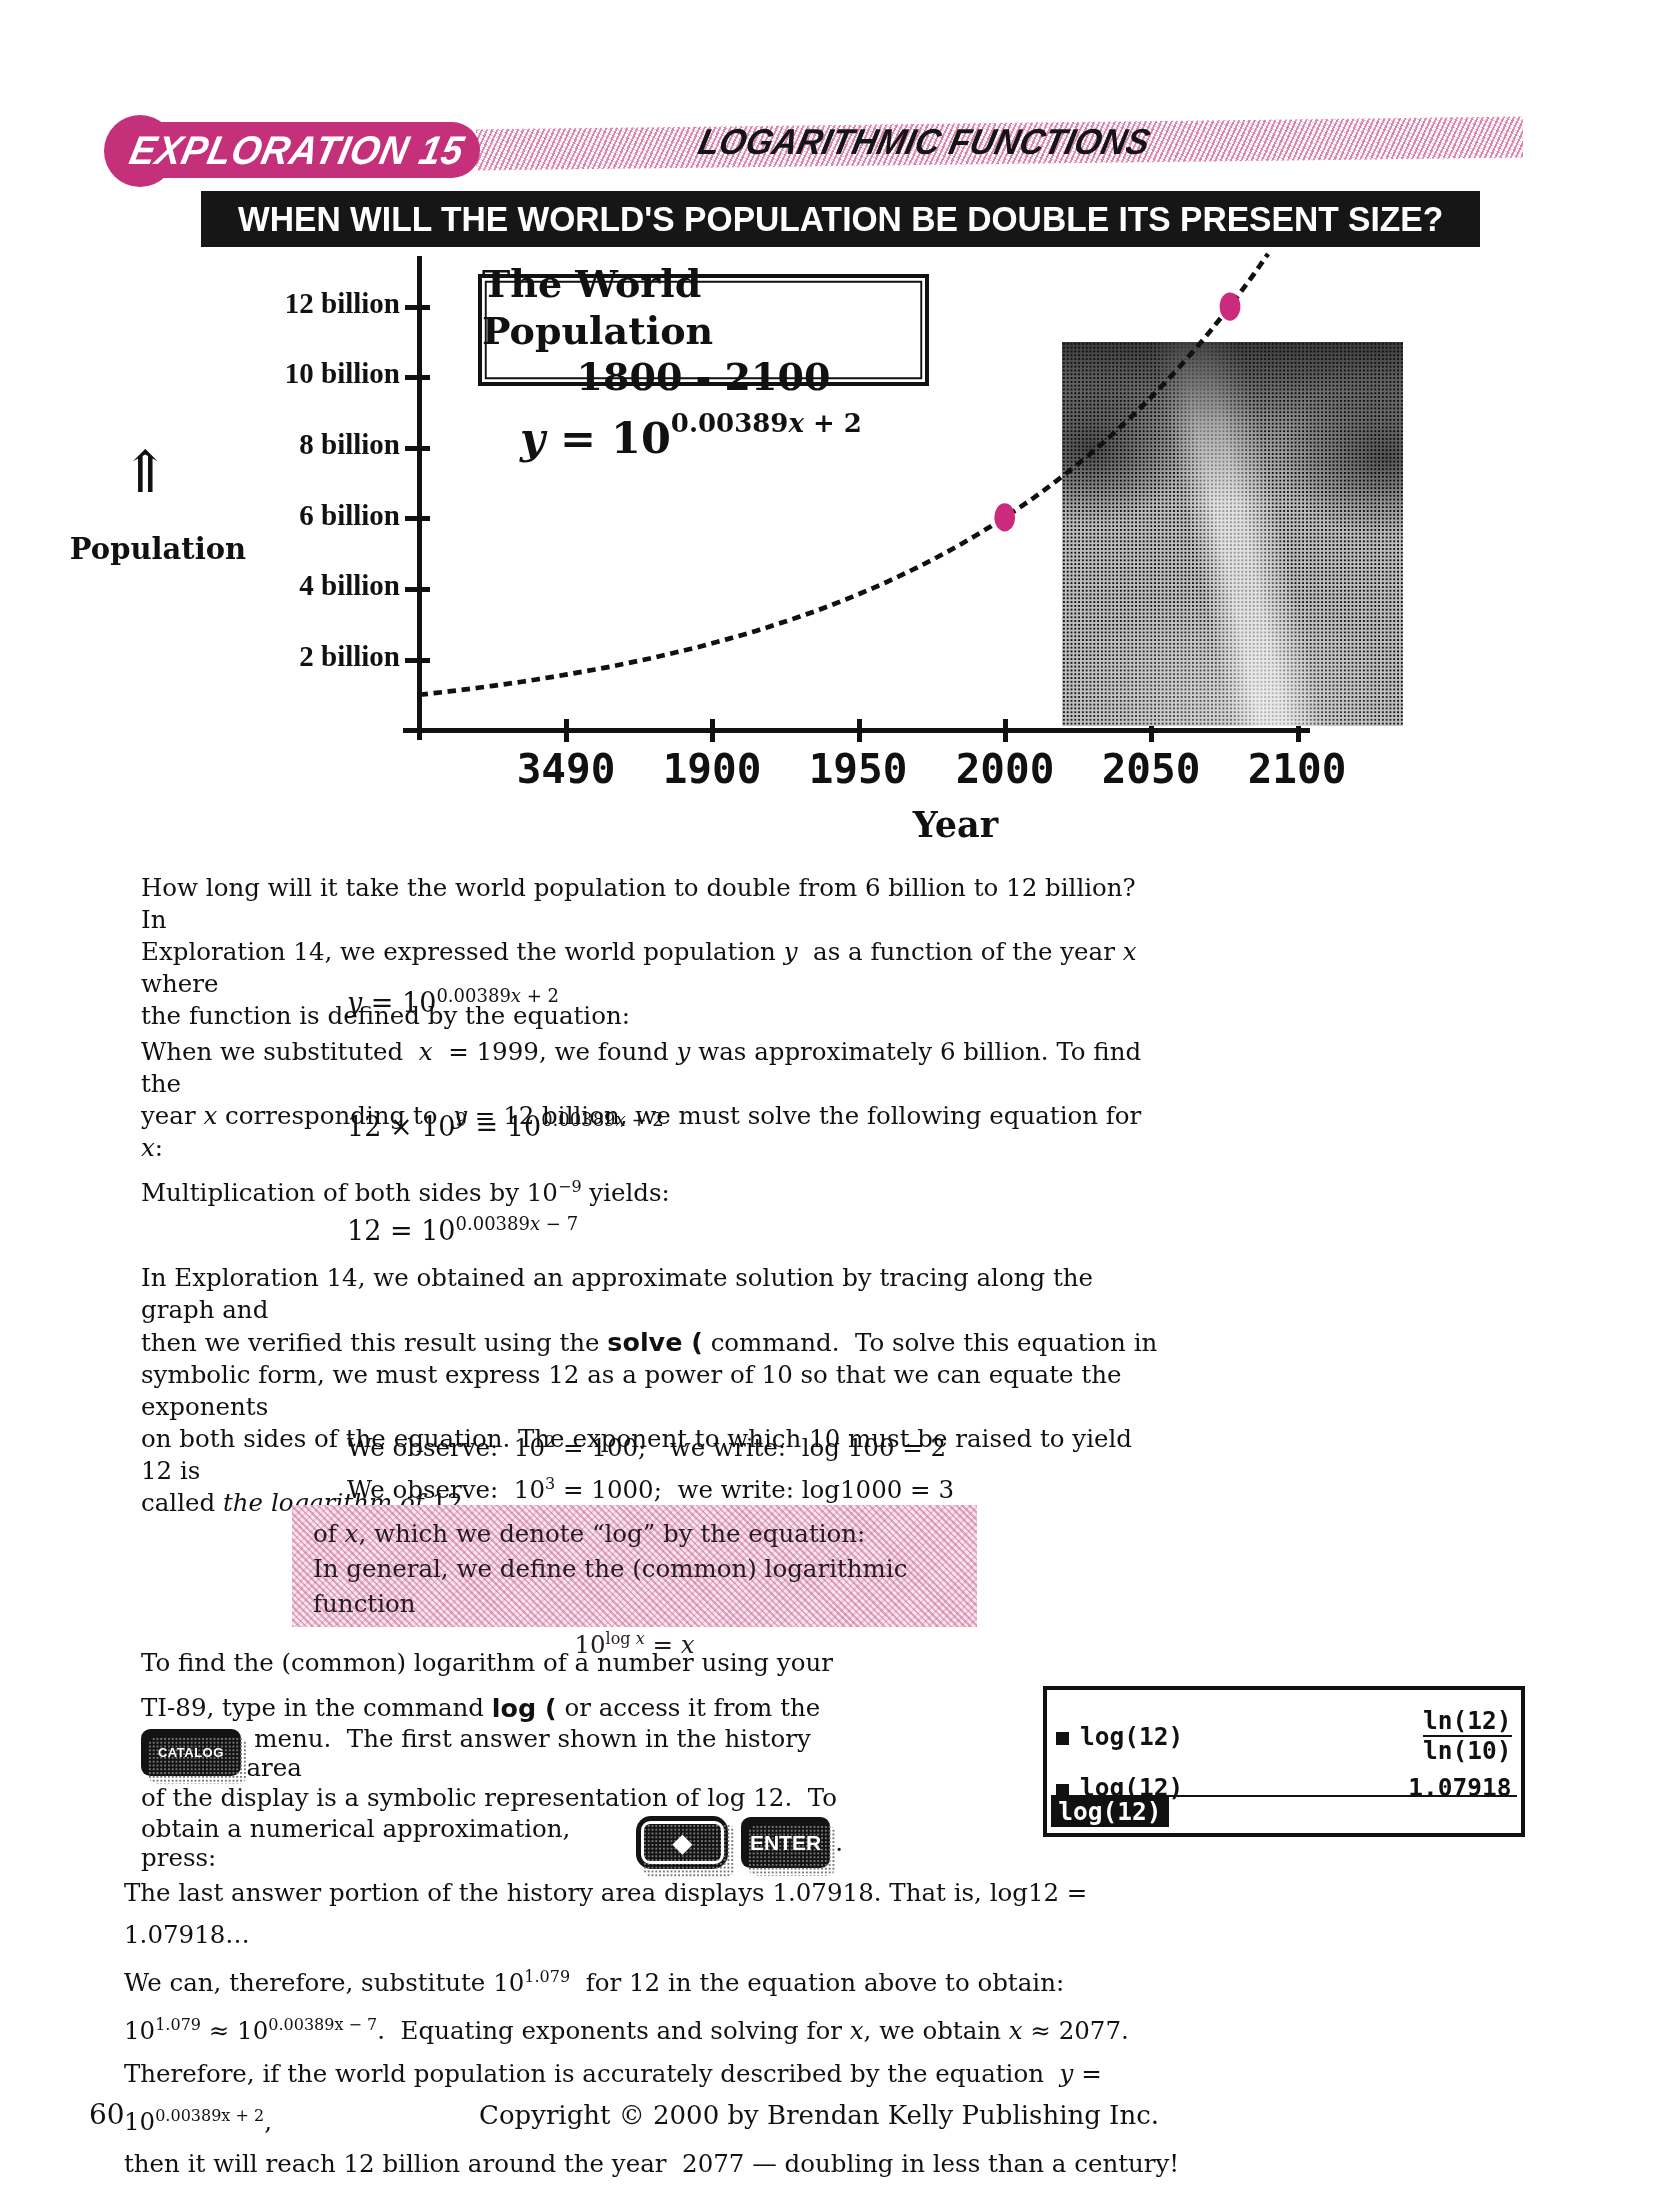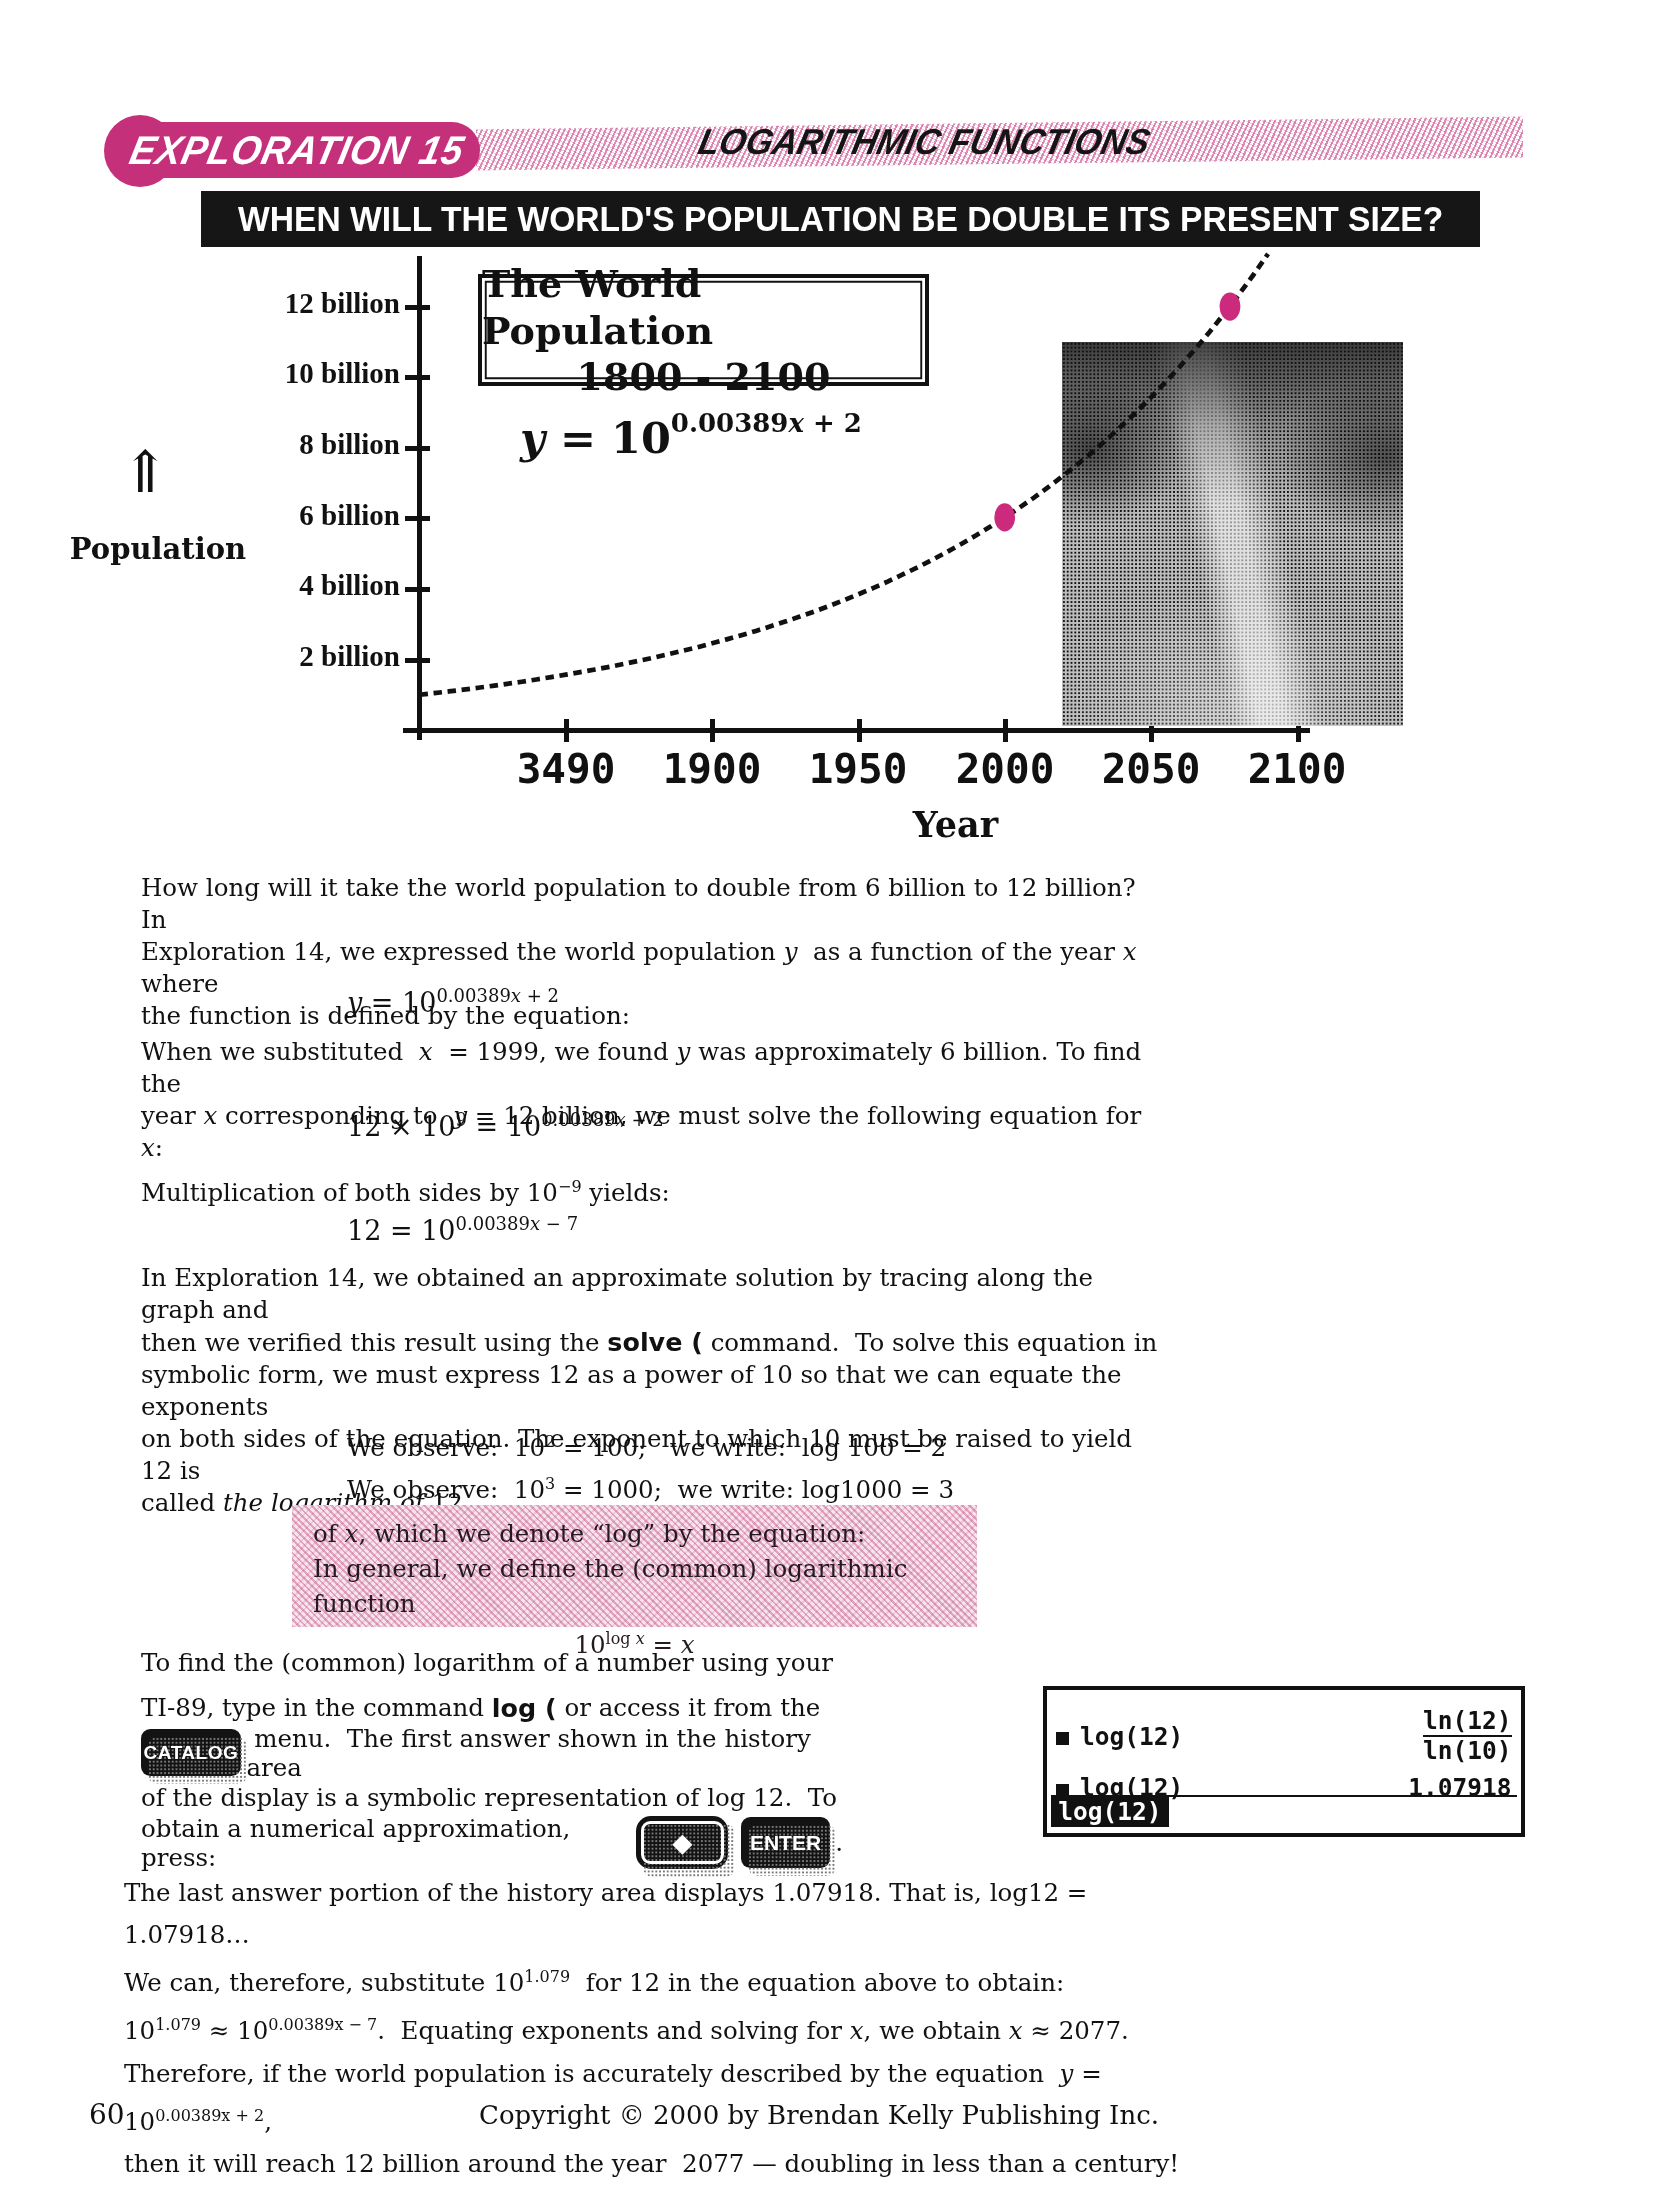--- a/index.html
+++ b/index.html
@@ -77,21 +77,21 @@
   .defbox .c{text-align:center;}
 
   
   .ti-para{left:141px;top:1640px;width:702px;font-size:24.5px;}
   .ti-para .line{height:45px;display:flex;align-items:center;white-space:pre-wrap;}
   .key{position:relative;display:inline-flex;align-items:center;justify-content:center;
        background:#131313;color:#fff;font-family:"Liberation Sans",sans-serif;font-weight:700;
        border-radius:9.4px;z-index:1;}
   .key::after{content:"";position:absolute;left:6.6px;top:7.5px;right:-6.6px;bottom:-7.5px;border-radius:9.4px;
        background-image:radial-gradient(#777 0.9px, rgba(255,255,255,0) 1.3px);background-size:3.8px 3.8px;z-index:-1;}
-  .key-catalog{width:105px;height:47px;font-size:19px;letter-spacing:0.5px;margin-right:5.6px;}
+  .key-catalog{width:105px;height:47px;font-size:13px;letter-spacing:0.5px;margin-right:5.6px;}
   .key-diamond{width:98px;height:53px;border-radius:15px;margin:0 7.5px;}
   .key-diamond .ring{position:absolute;inset:4.7px;border:3.8px solid #fff;border-radius:9.4px;
        display:flex;align-items:center;justify-content:center;font-size:24.5px;color:#fff;}
   .key-enter{width:94px;height:51px;font-size:21px;margin:0 5.6px;}
 
   
   .ti-screen{left:1043px;top:1686px;width:482px;height:151px;border:4.7px solid #111;box-sizing:border-box;
        font-family:"DejaVu Sans Mono",monospace;font-weight:700;font-size:24.5px;color:#111;background:#fff;}
   .ti-row{position:absolute;left:9.4px;right:9.4px;display:flex;justify-content:space-between;align-items:center;}
   .bullet{display:inline-block;width:12.2px;height:12.2px;background:#111;margin-right:11.3px;}

